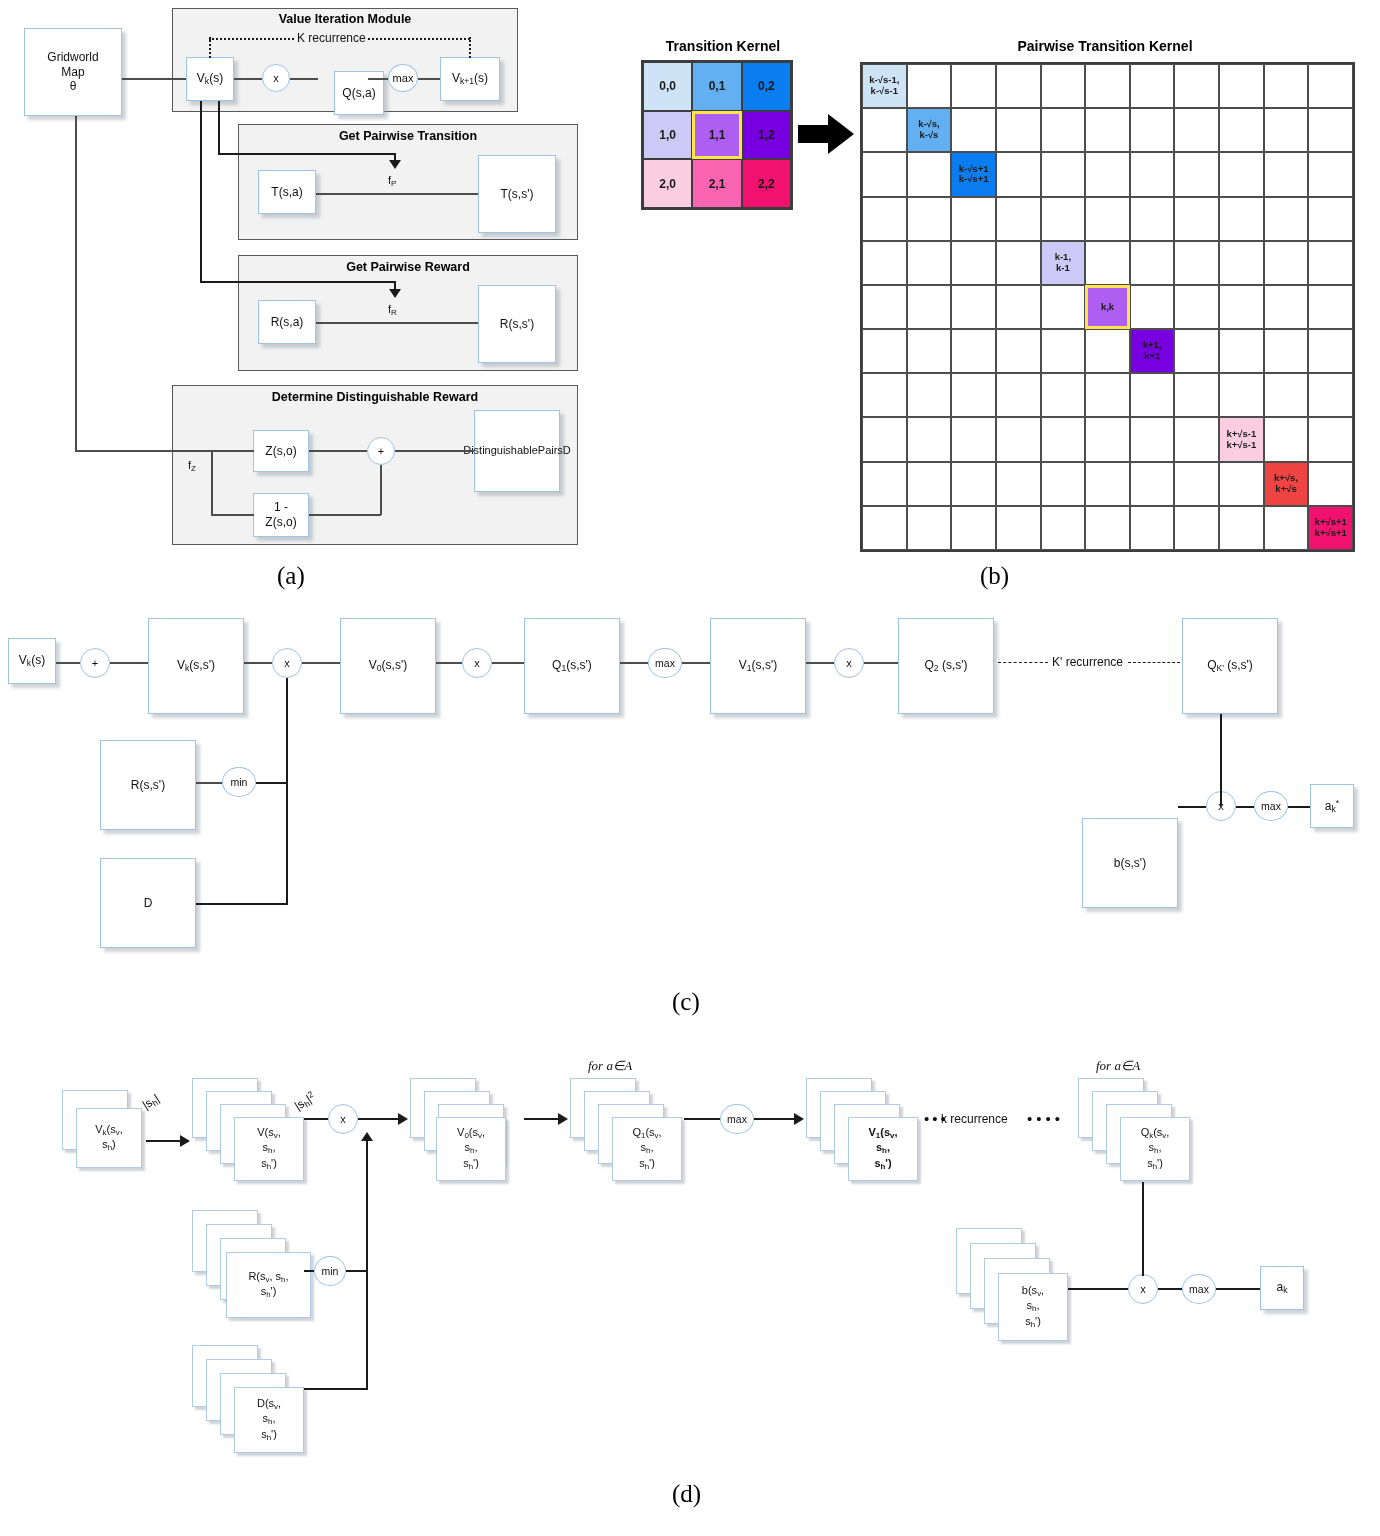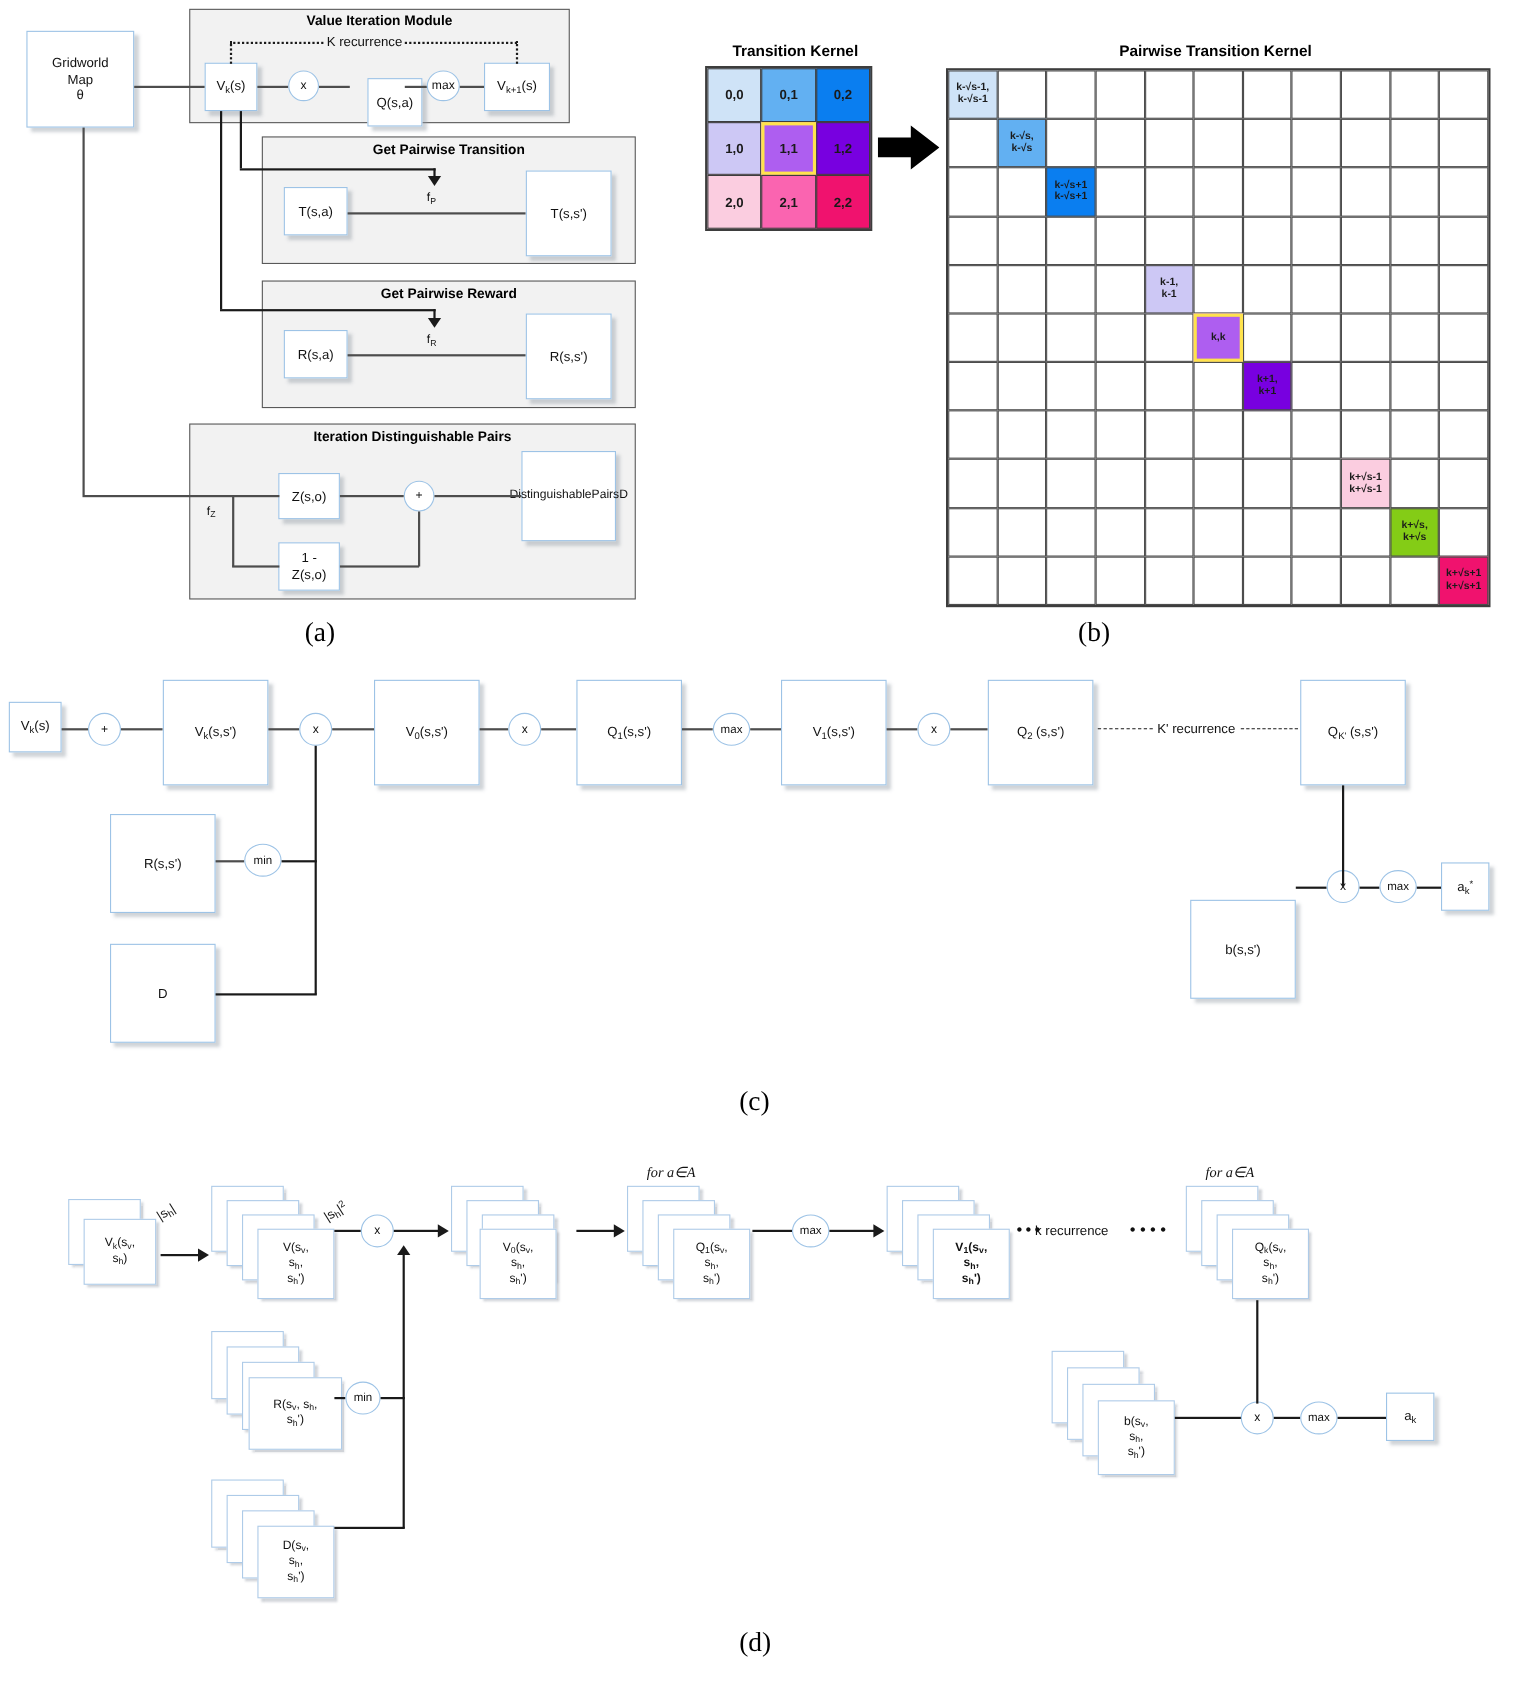--- a/index.html
+++ b/index.html
@@ -200,21 +200,21 @@
     <div class="group" style="left:172px;top:8px;width:346px;height:104px;"></div>
     <div class="grp-title" style="left:172px;top:12px;width:346px;">Value Iteration Module</div>
 
     <div class="group" style="left:238px;top:124px;width:340px;height:116px;"></div>
     <div class="grp-title" style="left:238px;top:129px;width:340px;">Get Pairwise Transition</div>
 
     <div class="group" style="left:238px;top:255px;width:340px;height:116px;"></div>
     <div class="grp-title" style="left:238px;top:260px;width:340px;">Get Pairwise Reward</div>
 
     <div class="group" style="left:172px;top:385px;width:406px;height:160px;"></div>
-    <div class="grp-title" style="left:172px;top:390px;width:406px;">Iteration Distinguishable Pairs</div>
+    <div class="grp-title" style="left:172px;top:390px;width:406px;">Determine Distinguishable Reward</div>
 
     <div class="node" style="left:186px;top:57px;width:48px;height:44px;">
       <span><span>V</span><sub>k</sub><span>(s)</span></span>
     </div>
     <div class="ln lnh" style="left:234px;top:78px;width:28px;"></div>
     <div class="circ" style="left:262px;top:64px;width:28px;height:28px;">
       <span>x</span>
     </div>
     <div class="ln lnh" style="left:290px;top:78px;width:28px;"></div>
     <div class="node" style="left:318px;top:71px;width:50px;height:44px;margin-left:16px;">
@@ -421,21 +421,21 @@
         <div class="pc"></div>
         <div class="pc"></div>
         <div class="pc"></div>
         <div class="pc"></div>
         <div class="pc"></div>
         <div class="pc"></div>
         <div class="pc"></div>
         <div class="pc"></div>
         <div class="pc"></div>
         <div class="pc"></div>
-        <div class="pc" style="background: #84cc16;">k+√s,<br>k+√s</div>
+        <div class="pc" style="background: #ef4444;">k+√s,<br>k+√s</div>
         <div class="pc"></div>
         <div class="pc"></div>
         <div class="pc"></div>
         <div class="pc"></div>
         <div class="pc"></div>
         <div class="pc"></div>
         <div class="pc"></div>
         <div class="pc"></div>
         <div class="pc"></div>
         <div class="pc"></div>

